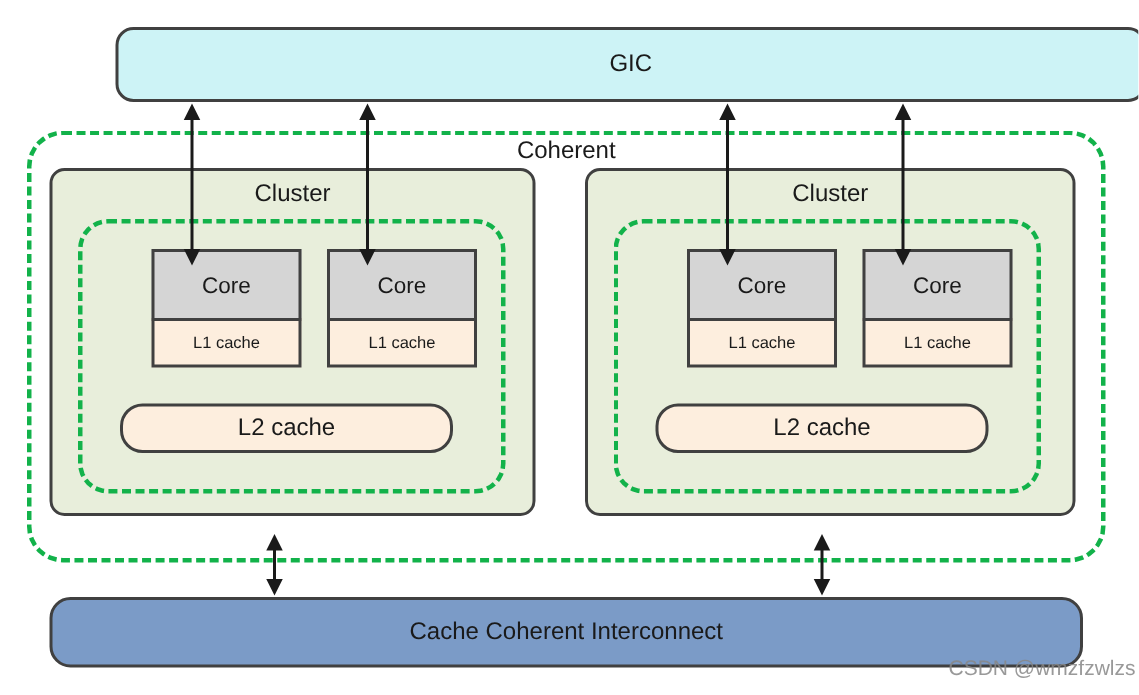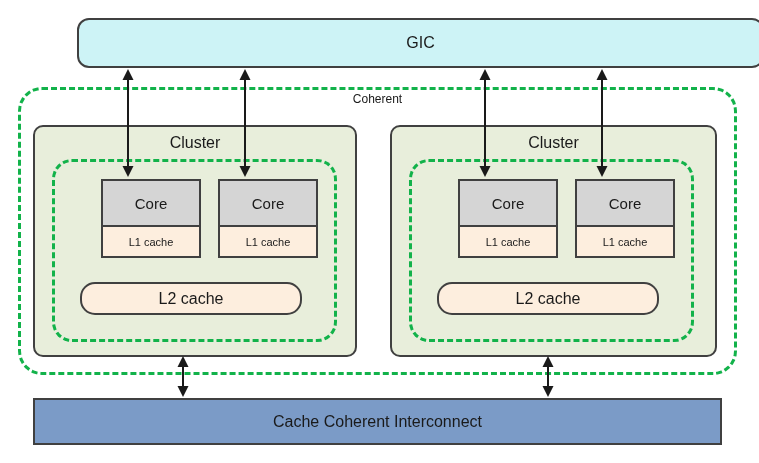--- a/index.html
+++ b/index.html
@@ -33,27 +33,27 @@
     position: absolute;
     left: 18px; top: 87px; width: 719px; height: 288px;
     border: 3px dashed var(--dashed-green);
     border-radius: 24px;
     box-sizing: border-box;
   }
   .coherent-label {
     position: absolute;
     top: 2px; left: 50%;
     transform: translateX(-50%);
-    font-size: 12px;
+    font-size: 16px;
     white-space: nowrap;
   }
   
   .cluster {
     position: absolute;
-    top: 125px; height: 232px;
+    top: 112px; height: 232px;
     background: var(--cluster-fill);
     border: 2px solid var(--border-dark);
     border-radius: 10px;
     box-sizing: border-box;
   }
   .cluster-left  { left: 33px;  width: 324px; }
   .cluster-right { left: 390px; width: 327px; }
   .cluster-label {
     position: absolute;
     top: 7px; left: 0; right: 0;
@@ -95,21 +95,21 @@
     border-radius: 15px;
     display: flex; align-items: center; justify-content: center;
     font-size: 16px;
     text-align: right;
   }
   
   .interconnect {
     left: 33px; top: 398px; width: 689px; height: 47px;
     background: var(--interconnect-fill);
     border: 2px solid var(--border-dark);
-    border-radius: 0;
+    border-radius: 14px;
     font-size: 16px;
   }
   
   .arrows {
     position: absolute;
     left: 0; top: 0; width: 759px; height: 463px;
     pointer-events: none;
   }
   
   .watermark {
@@ -187,14 +187,15 @@
 
       <line x1="183" y1="365" x2="183" y2="389"></line>
       <polygon points="183,356 177.5,367 188.5,367" stroke="none"></polygon>
       <polygon points="183,397 177.5,386 188.5,386" stroke="none"></polygon>
       <line x1="548" y1="365" x2="548" y2="389"></line>
       <polygon points="548,356 542.5,367 553.5,367" stroke="none"></polygon>
       <polygon points="548,397 542.5,386 553.5,386" stroke="none"></polygon>
     </g>
   </svg>
 
+  <div class="watermark wm2">CSDN @wmzfzwlzs</div>
 
 </div>
 
 </body></html>

